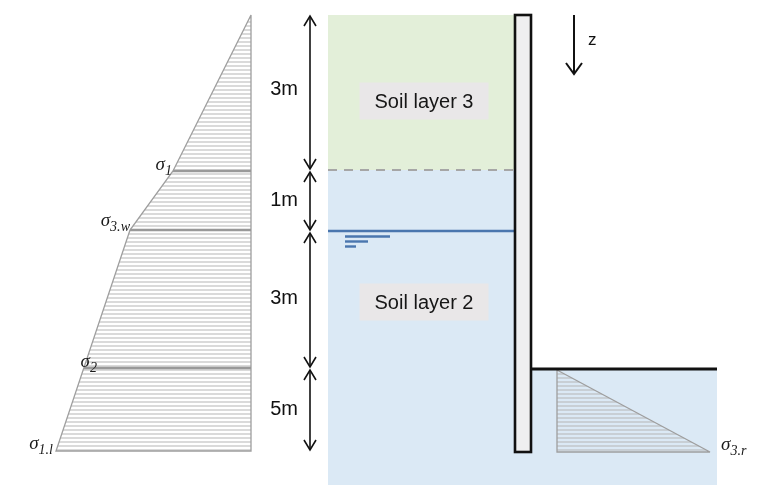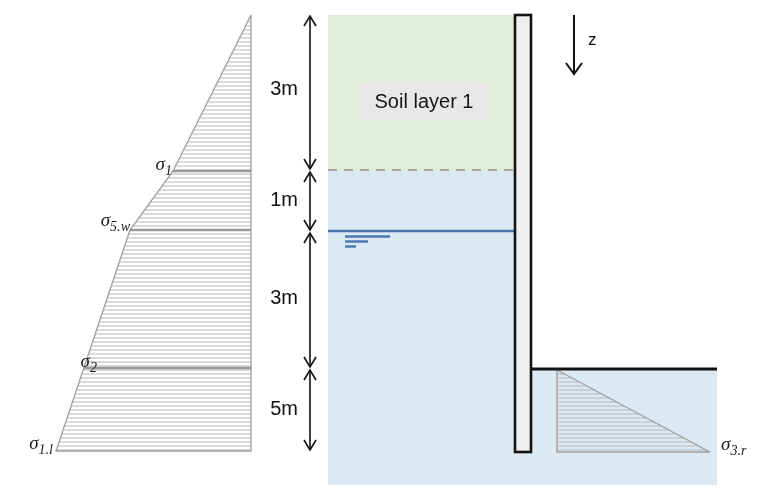--- a/index.html
+++ b/index.html
@@ -87,33 +87,34 @@
     <g stroke="#111" stroke-width="2" fill="none">
       <line x1="574" y1="15" x2="574" y2="73"></line>
       <path d="M566 63 L574 74 L582 63"></path>
     </g>
   </svg>
 
   <div class="lbl sigma" style="right:596px; top:166px;">
     <span>σ</span><sub>1</sub>
   </div>
   <div class="lbl sigma" style="right:638px; top:222px;">
-    <span>σ</span><sub>5.w</sub>
+    <span>σ</span><sub>3.w</sub>
   </div>
   <div class="lbl sigma" style="right:671px; top:363px;">
     <span>σ</span><sub>2</sub>
   </div>
   <div class="lbl sigma" style="right:715px; top:445px;">
     <span>σ</span><sub>1.l</sub>
   </div>
   <div class="lbl sigma" style="left:721px; top:446px; text-align:left;">
     <span>σ</span><sub>3.r</sub>
   </div>
 
   <div class="lbl dim" style="right:470px; top:88px;">3m</div>
   <div class="lbl dim" style="right:470px; top:199px;">1m</div>
   <div class="lbl dim" style="right:470px; top:297px;">3m</div>
   <div class="lbl dim" style="right:470px; top:408px;">5m</div>
 
-  <div class="lbl soilbox" style="left:424px; top:101px;">Soil layer 1</div>
+  <div class="lbl soilbox" style="left:424px; top:101px;">Soil layer 3</div>
+  <div class="lbl soilbox" style="left:424px; top:302px;">Soil layer 2</div>
 
   <div class="lbl zlab" style="left:588px; top:40px;">z</div>
 </div>
 
 </body></html>

